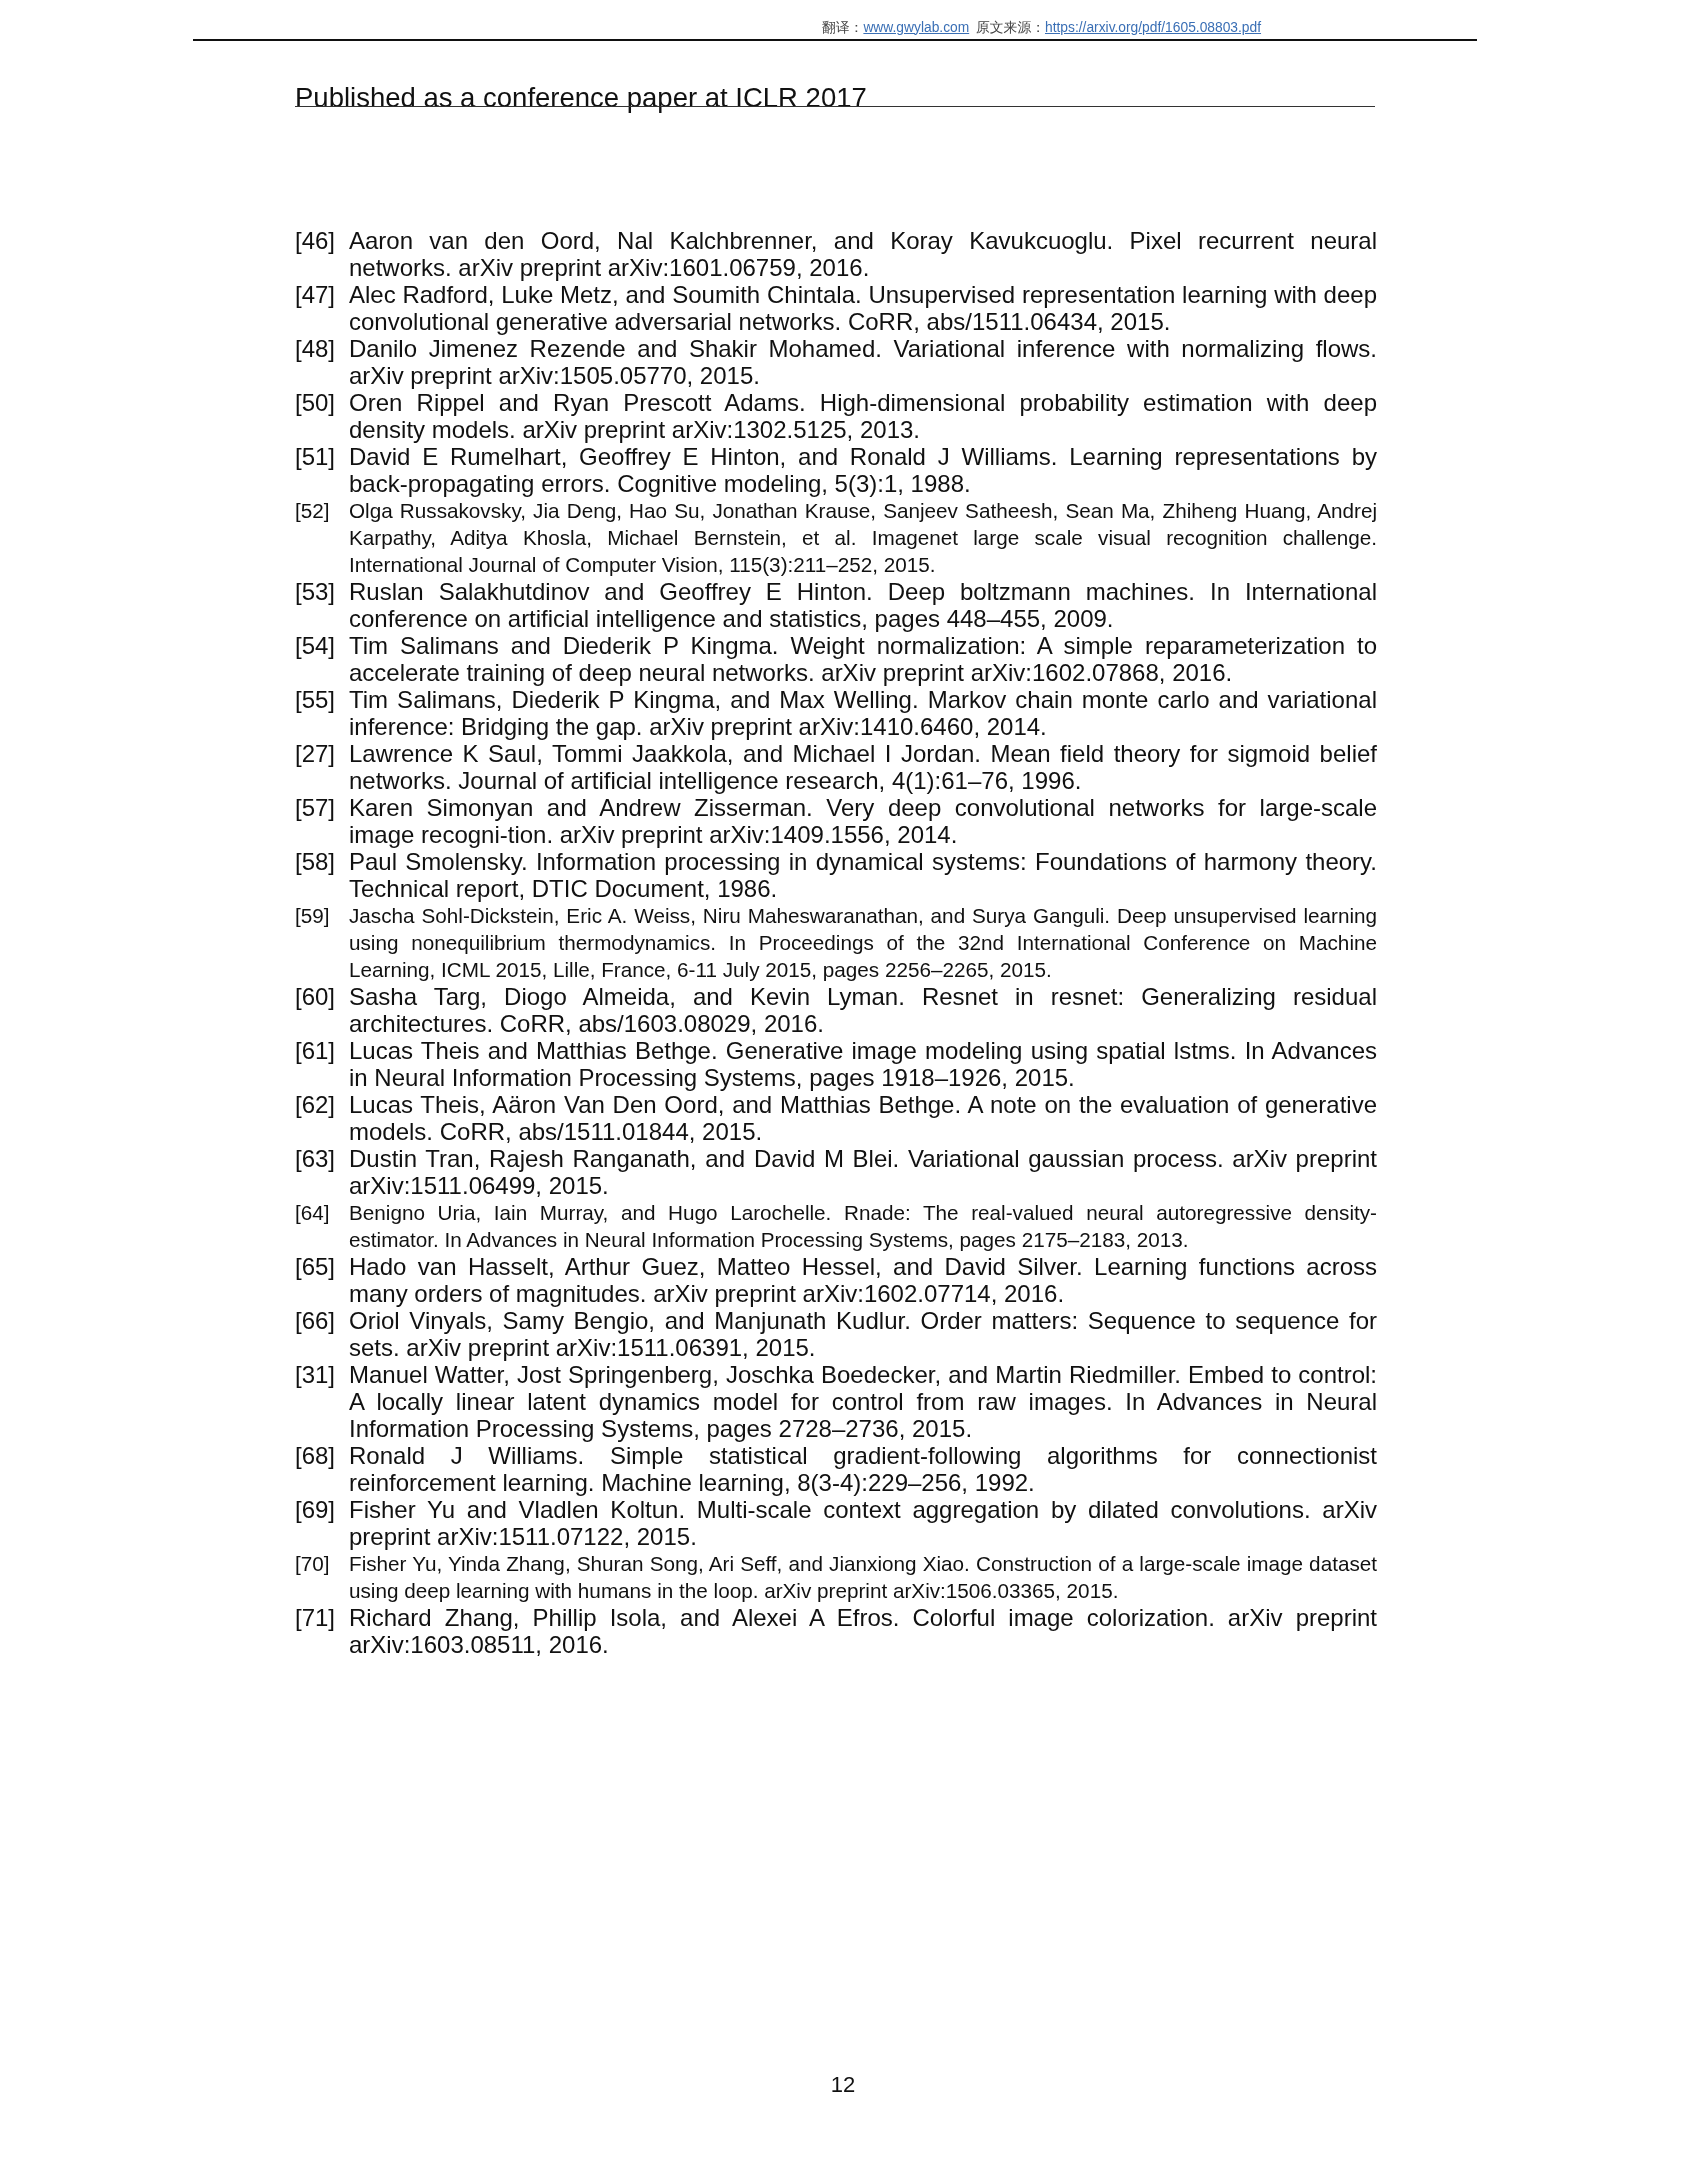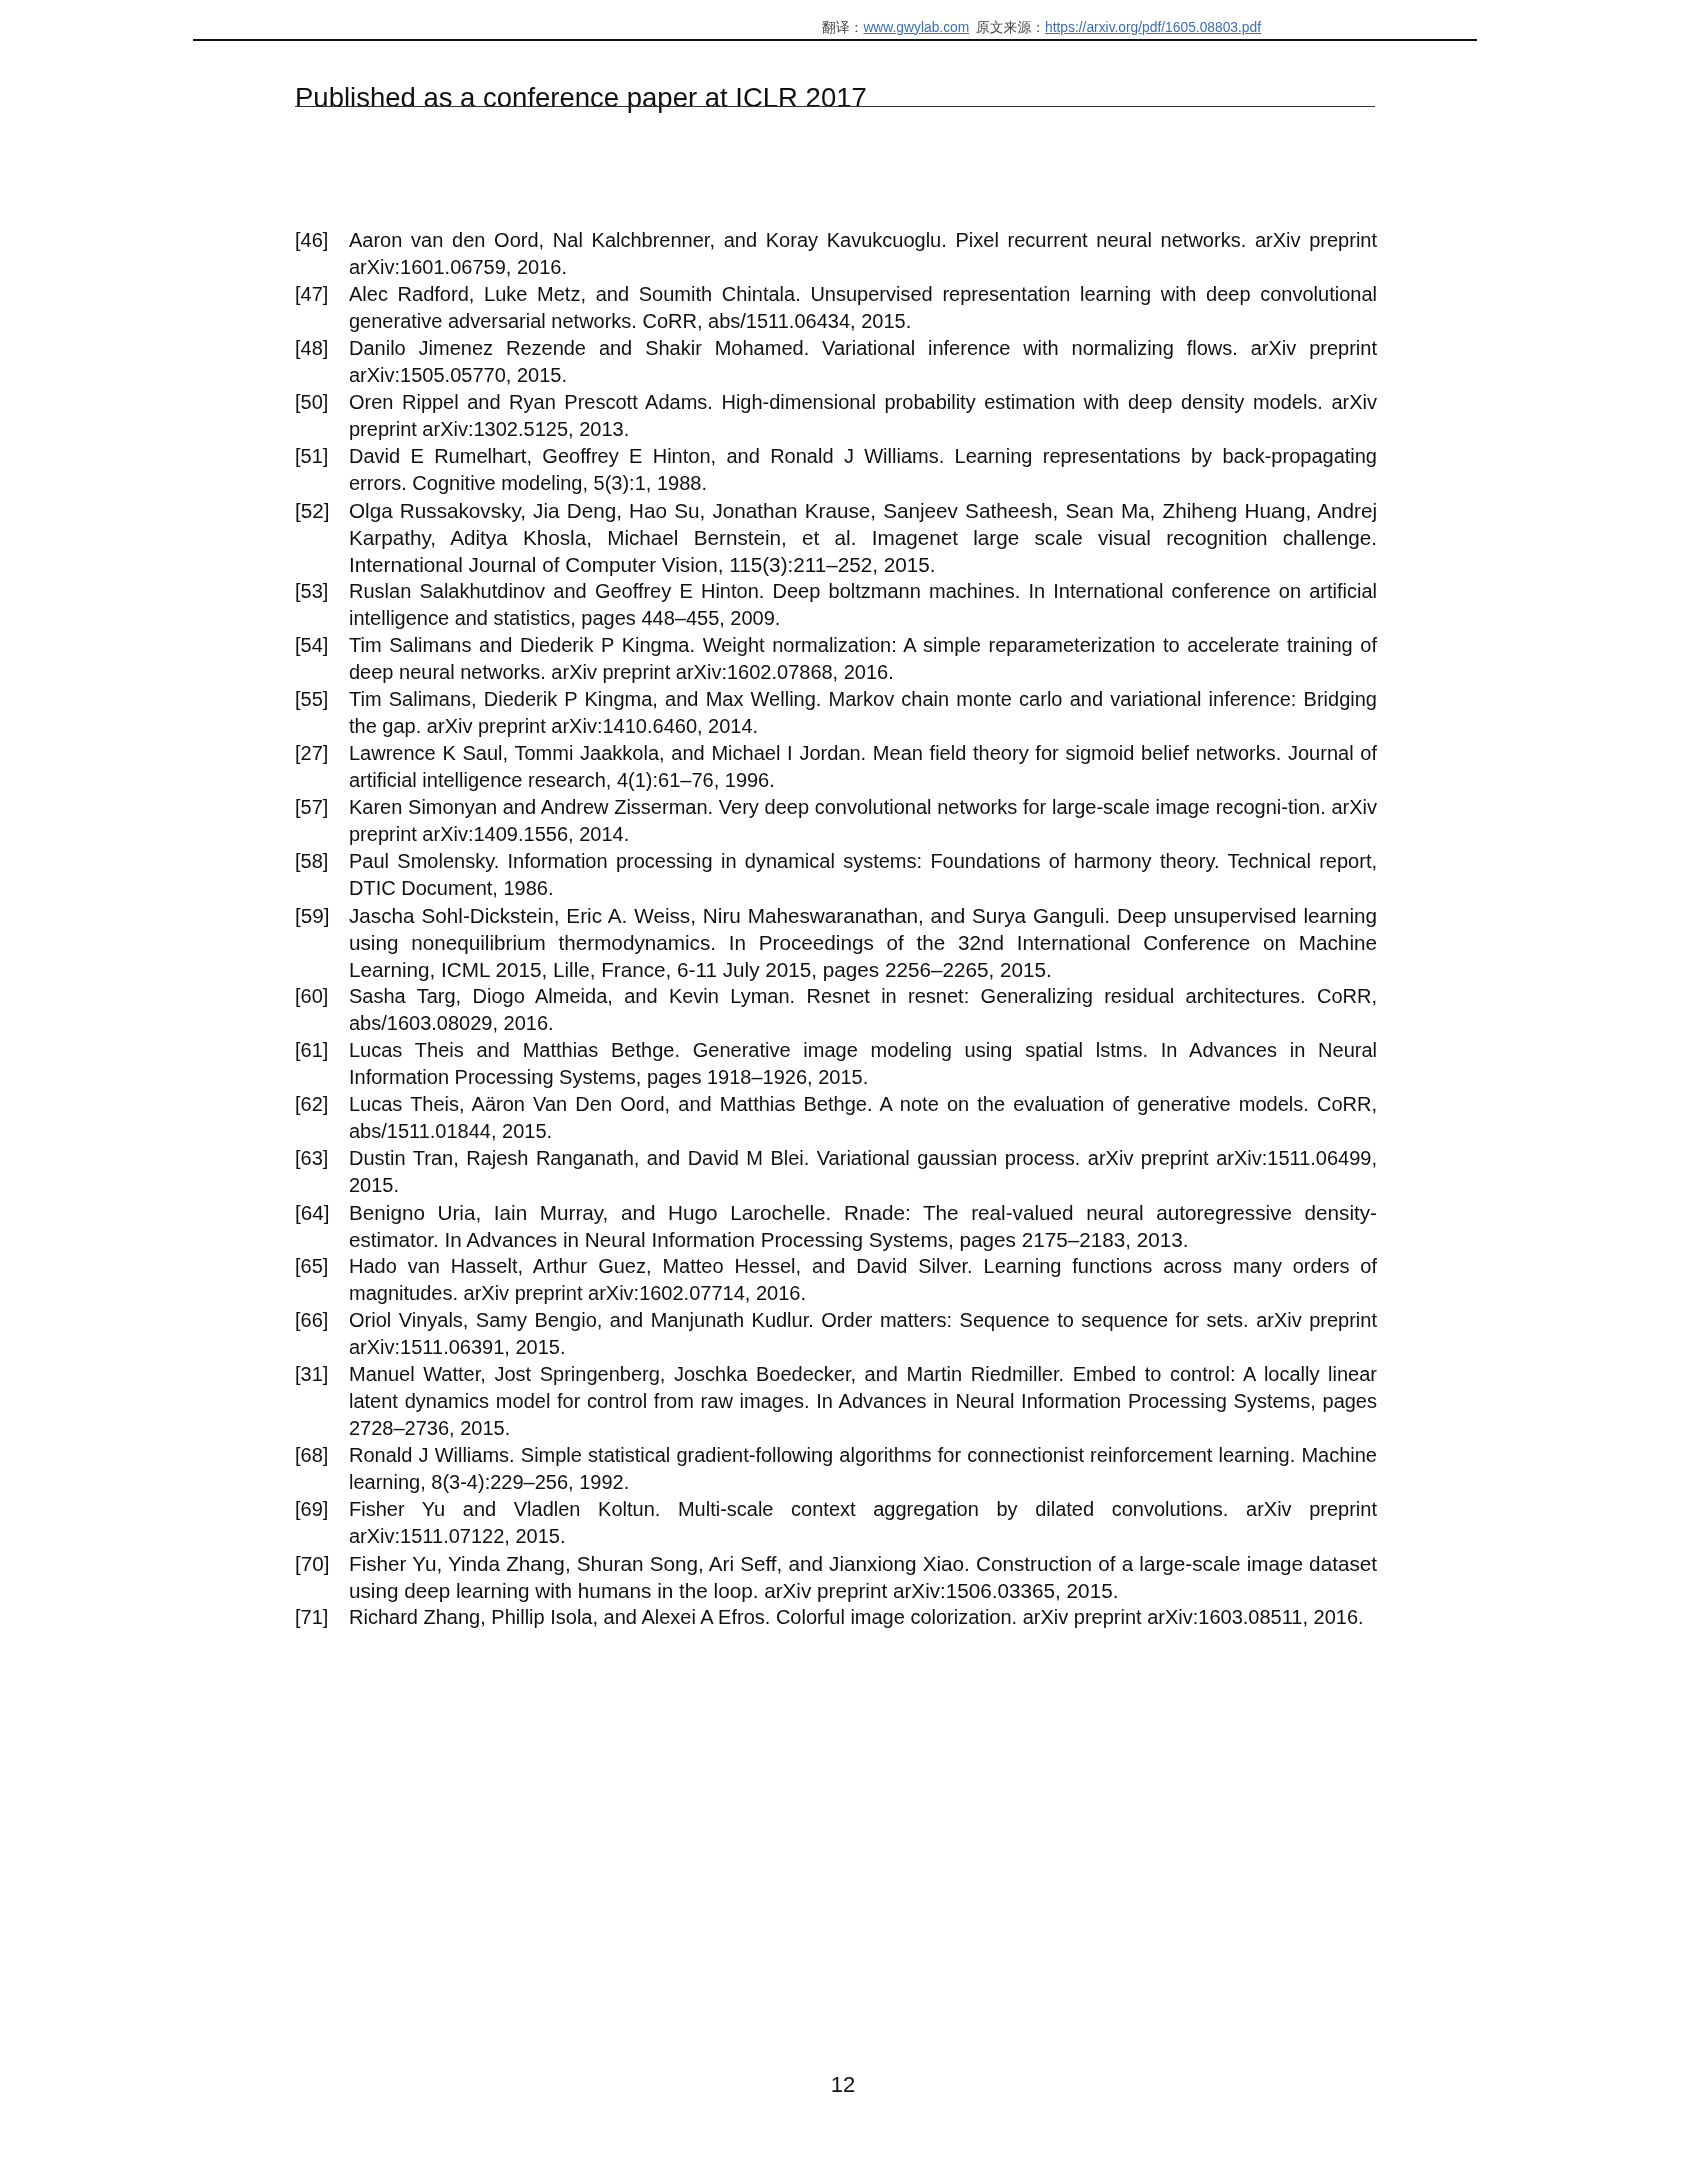--- a/index.html
+++ b/index.html
@@ -5,21 +5,21 @@
   html, body { margin: 0; padding: 0; background: #ffffff; }
   body { width: 1686px; height: 2182px; position: relative; overflow: hidden;
          font-family: "Liberation Sans", sans-serif; color: #111; }
   .topbar { position: absolute; left: 0; top: 13px; width: 1466px; height: 27.5px; font-size: 13.8px; color: #444; }
   .topbar .seg { position: absolute; top: 5.5px; }
   .topbar a { color: #3a6fb5; text-decoration: underline; }
   .topline { position: absolute; left: 193px; width: 1284px; top: 39px; height: 0; border-top: 2.8px solid #111; }
   .runhead { position: absolute; left: 295px; top: 70px; font-size: 27.5px; color: #111; margin-top: 12px; }
   .runline { position: absolute; left: 295px; width: 1080px; top: 106px; border-top: 1.4px solid #333; }
   .refs { position: absolute; left: 295px; top: 227px; width: 1082px; }
-  .ref { position: relative; padding-left: 54px; text-align: justify; font-size: 20px; line-height: 27px; margin: 0; }
+  .ref { position: relative; padding-left: 54px; text-align: justify; font-size: 24px; line-height: 27px; margin: 0; }
   .ref .num { position: absolute; left: 0; top: 0; }
   .ref.small { font-size: 20.7px; line-height: 27px; }
   .pagenum { position: absolute; left: 0; width: 1686px; top: 2045px; text-align: center; font-size: 22px; margin-top: 27px; }
 </style>
 </head>
 <body>
 
 <div class="topbar">
   <span class="seg" style="left:822px;">
     <span>翻译：</span><a>www.gwylab.com</a>

